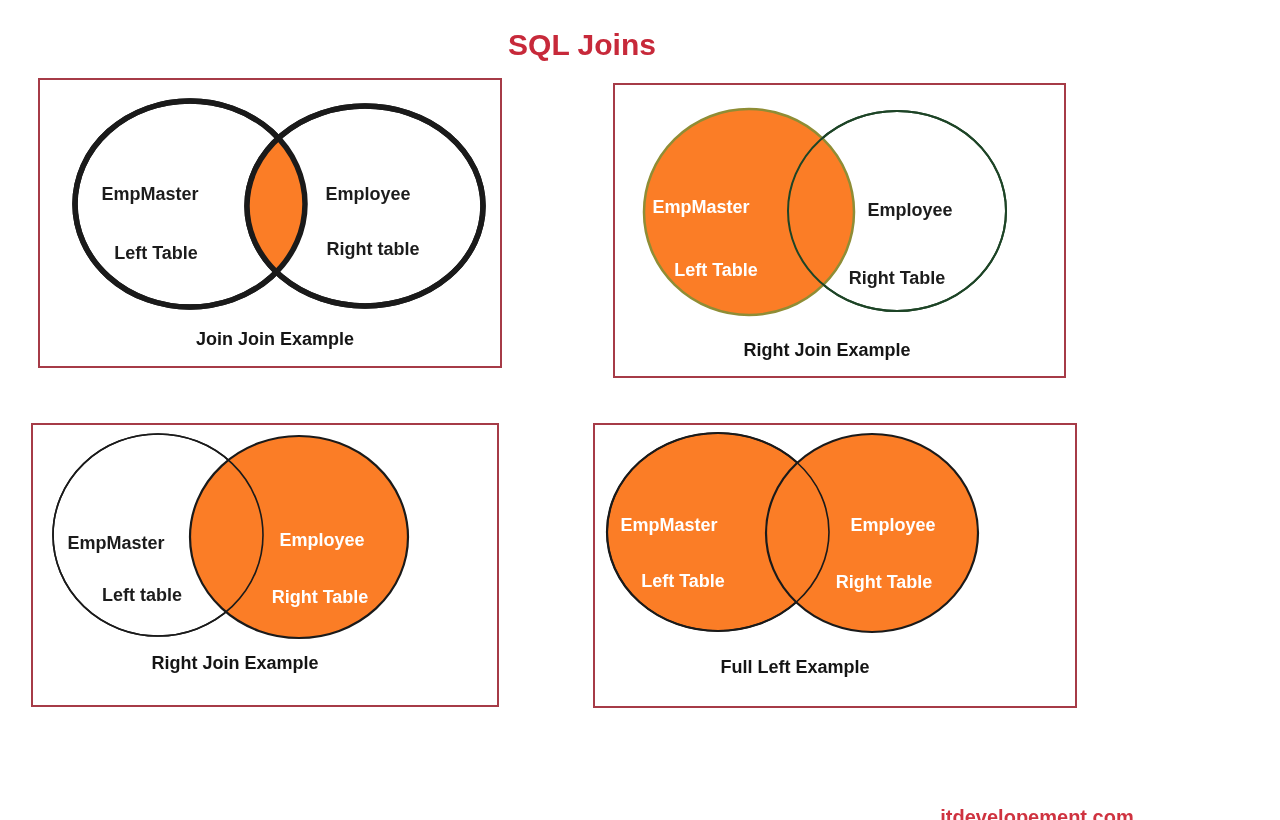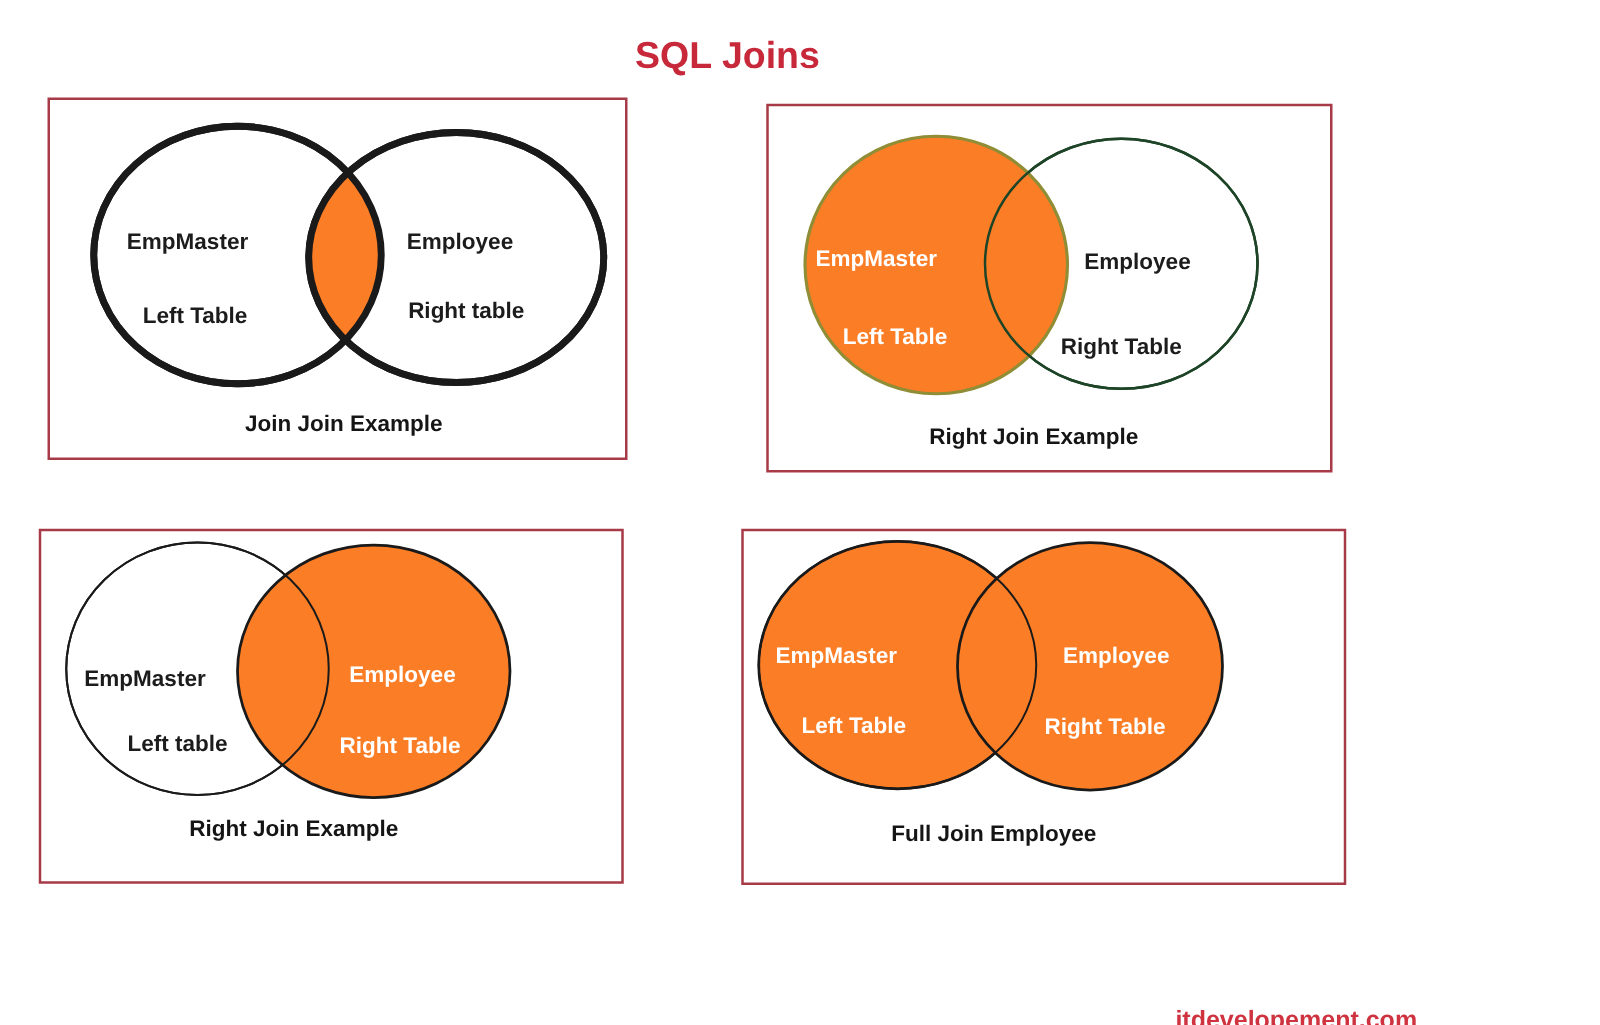--- a/index.html
+++ b/index.html
@@ -86,18 +86,18 @@
   <div id="panel-full" class="panel">
     <svg class="venn" viewBox="0 0 480 281">
       <ellipse class="f-orange s-ink-thin" cx="123" cy="107" rx="111" ry="99"></ellipse>
       <ellipse class="f-orange s-ink-thin" cx="277" cy="108" rx="106" ry="99"></ellipse>
       <ellipse class="f-none s-ink-faint" cx="123" cy="107" rx="111" ry="99"></ellipse>
     </svg>
     <div class="lbl on-orange" style="left:74px;top:100px">EmpMaster</div>
     <div class="lbl on-orange" style="left:88px;top:156px">Left Table</div>
     <div class="lbl on-orange" style="left:298px;top:100px">Employee</div>
     <div class="lbl on-orange" style="left:289px;top:157px">Right Table</div>
-    <div class="caption" style="left:200px;top:242px">Full Join Employee</div>
+    <div class="caption" style="left:200px;top:242px">Full Left Example</div>
   </div>
 
   <div id="footer">itdevelopement.com</div>
 
 </div>
 
 </body></html>

